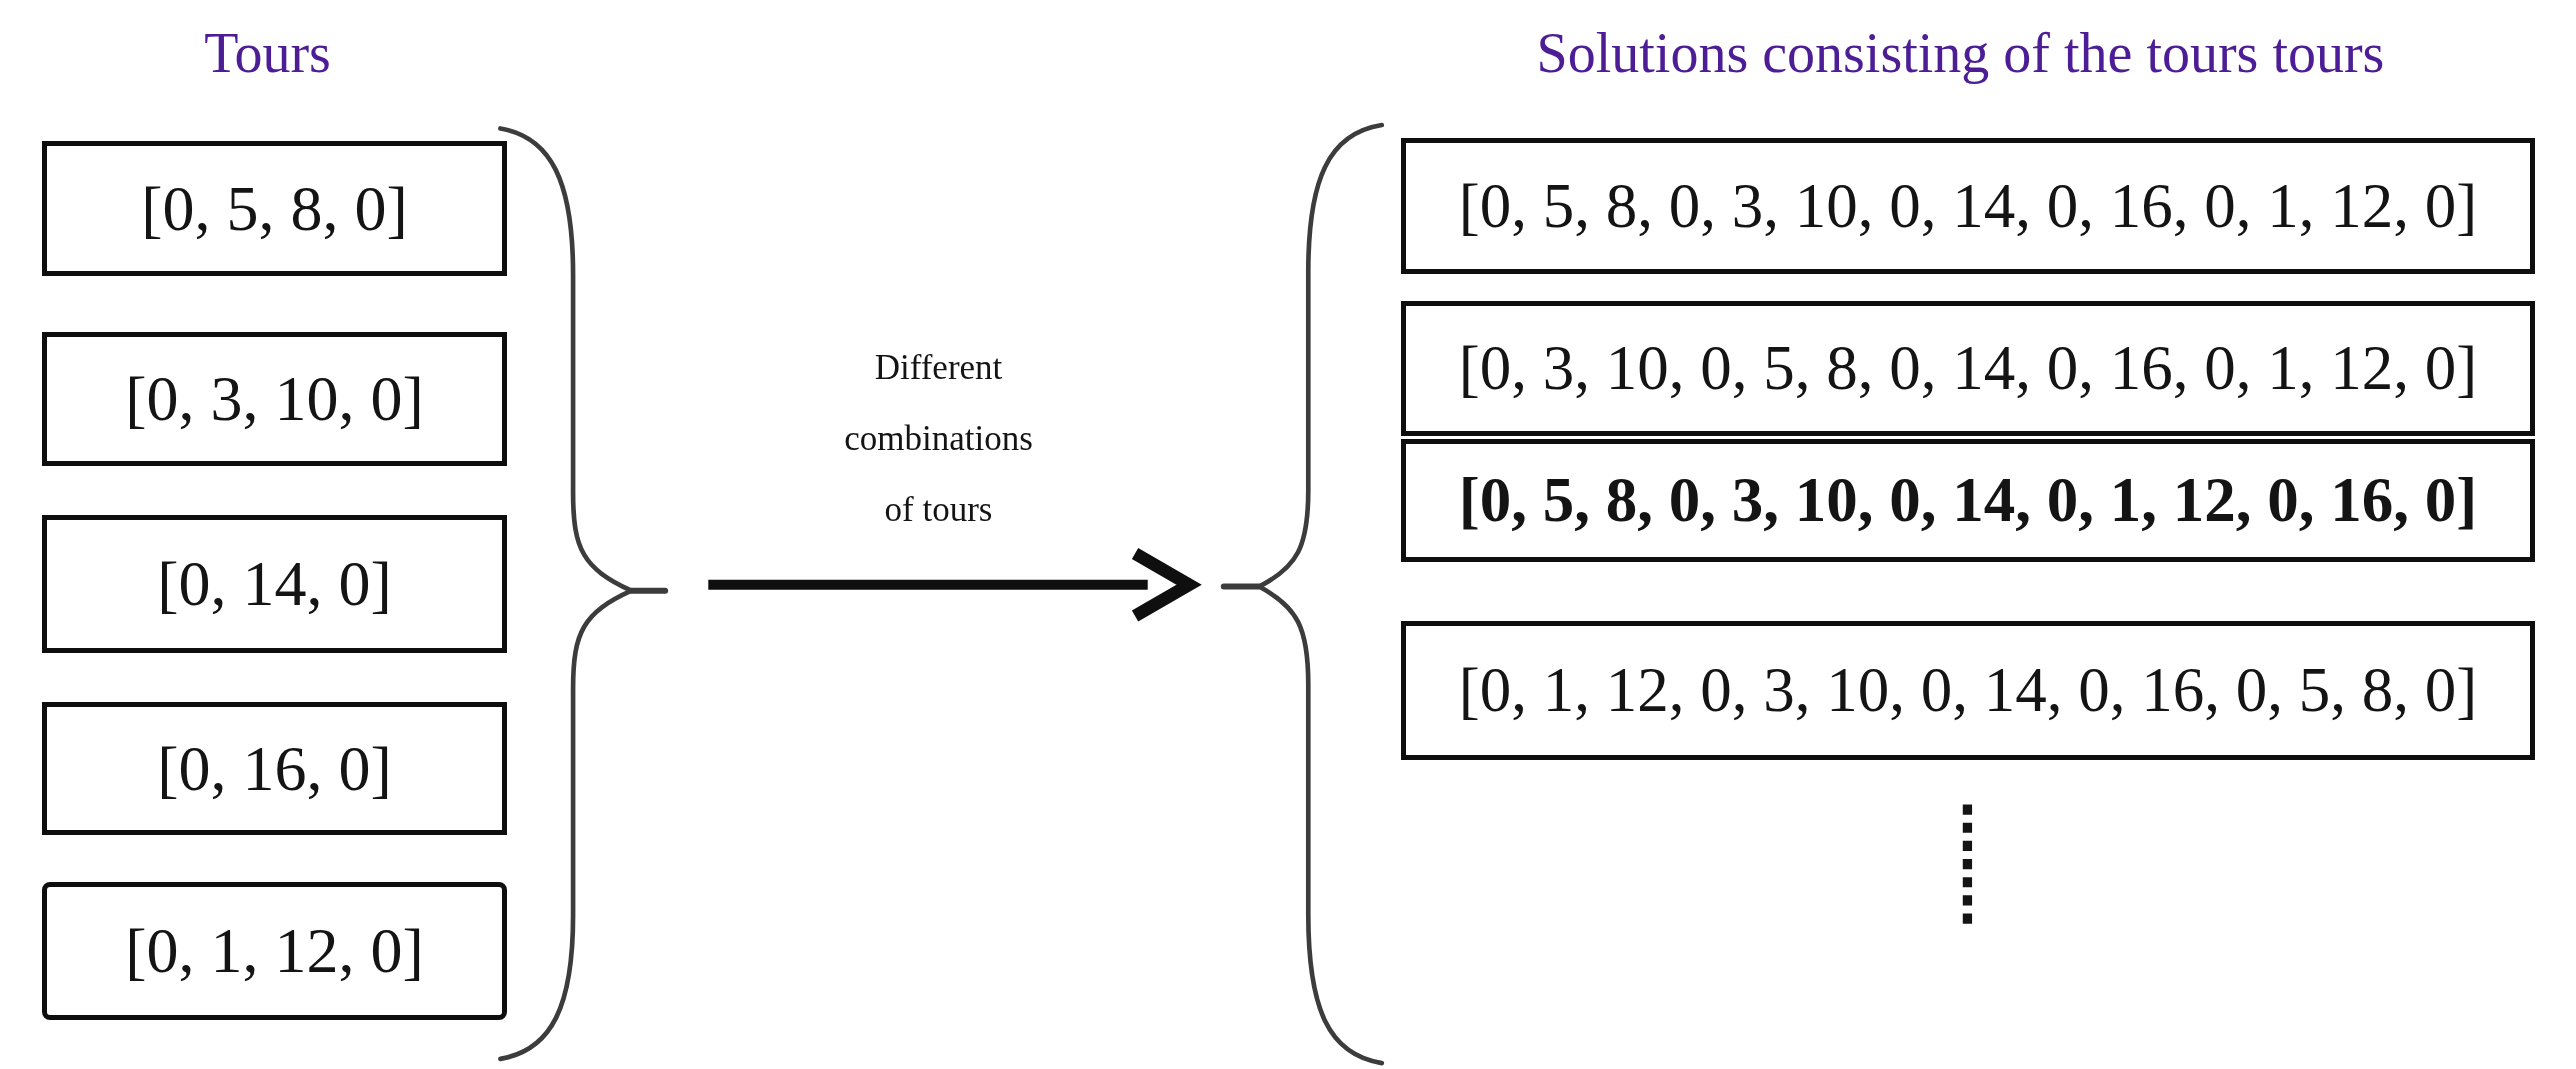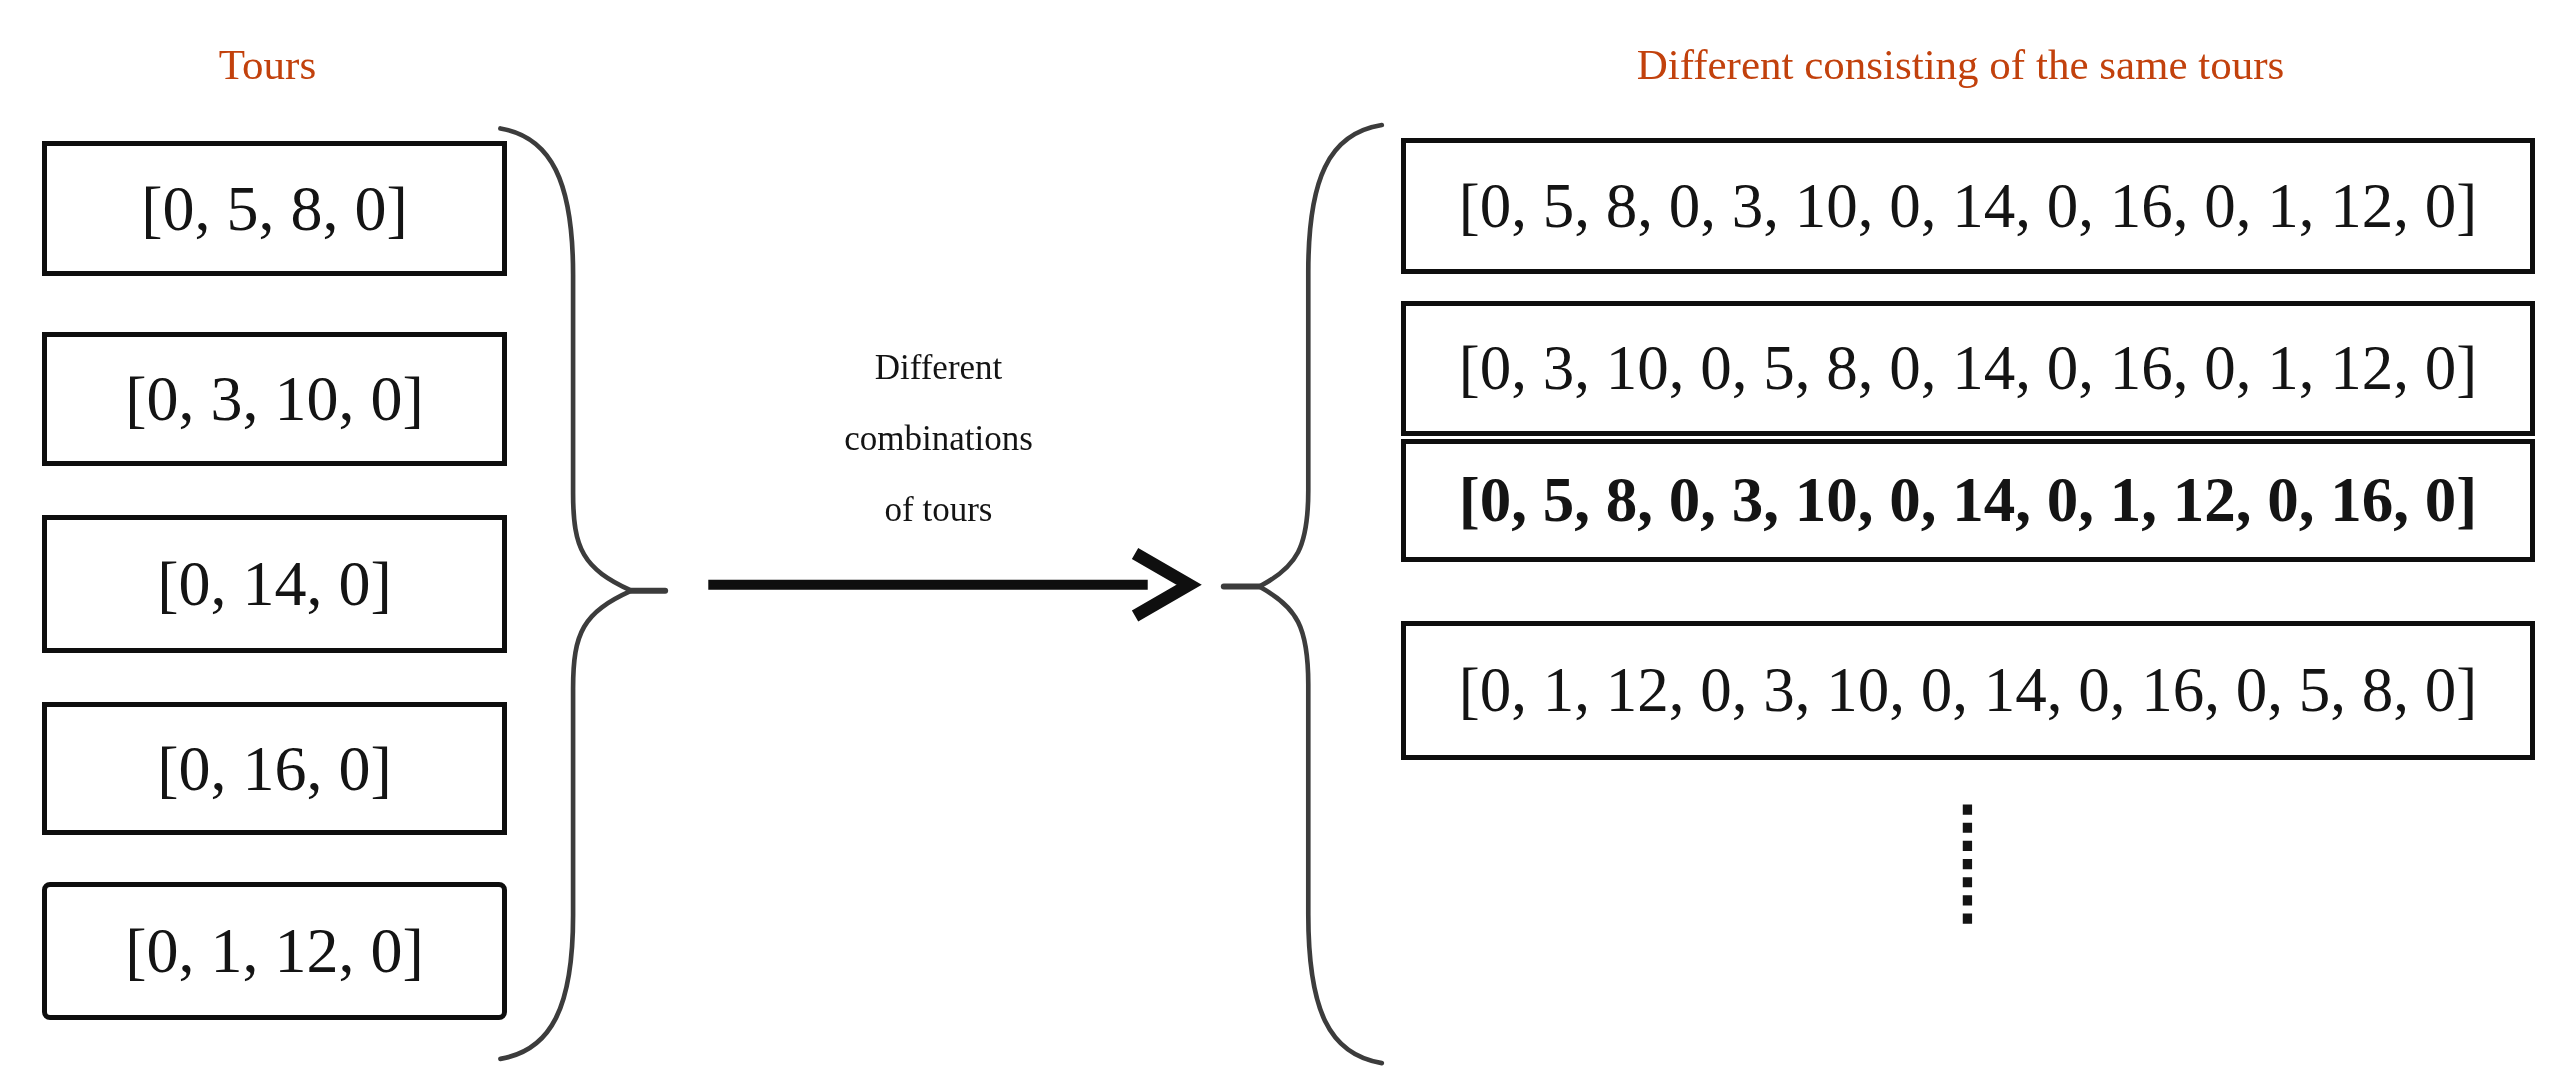--- a/index.html
+++ b/index.html
@@ -11,26 +11,26 @@
     position: relative;
     width: 2576px;
     height: 1069px;
     background: #ffffff;
     font-family: "Liberation Serif", "DejaVu Serif", serif;
     color: #141414;
     overflow: hidden;
   }
   .col-title {
     position: absolute;
-    top: 28px;
+    top: 17px;
     text-align: center;
-    font-size: 43px;
+    font-size: 56px;
     line-height: 73px;
     white-space: nowrap;
-    color: #c2410c;
+    color: #4c1d95;
   }
   #title-left  { left: 56px;   width: 423px;  }
   #title-right { left: 1369px; width: 1183px; }
 
   .value-box {
     position: absolute;
     box-sizing: border-box;
     border: 5px solid #0e0e0e;
     background: #ffffff;
     display: flex;
@@ -79,21 +79,21 @@
     width: 2576px;
     height: 1069px;
   }
 </style>
 </head>
 <body>
 
 <div id="canvas">
 
   <div id="title-left" class="col-title">Tours</div>
-  <div id="title-right" class="col-title">Different consisting of the same tours</div>
+  <div id="title-right" class="col-title">Solutions consisting of the tours tours</div>
 
   <div id="tour-0" class="value-box tour-box">
     <span>[0, 5, 8, 0]</span>
   </div>
   <div id="tour-1" class="value-box tour-box">
     <span>[0, 3, 10, 0]</span>
   </div>
   <div id="tour-2" class="value-box tour-box">
     <span>[0, 14, 0]</span>
   </div>

